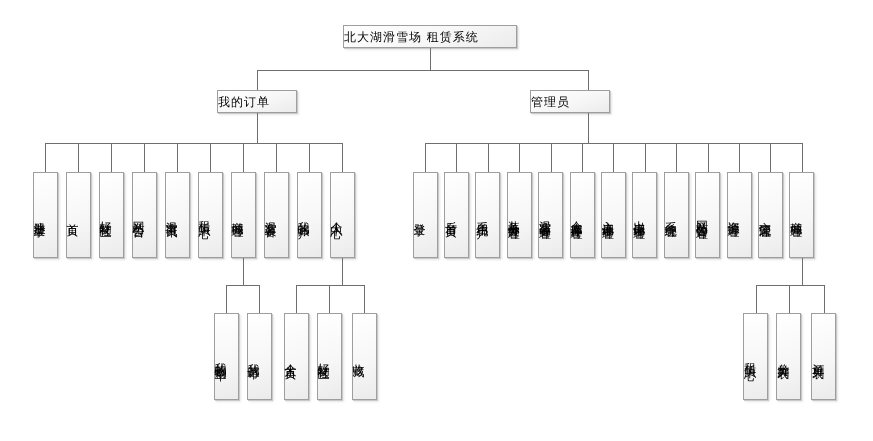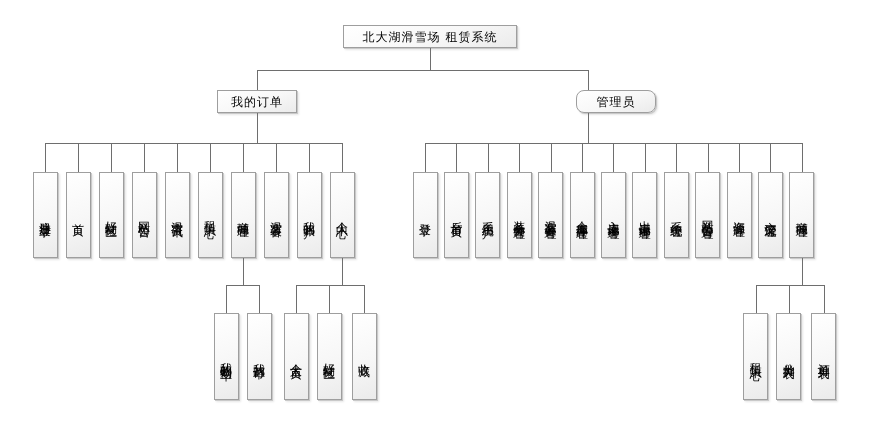--- a/index.html
+++ b/index.html
@@ -13,21 +13,20 @@
     width: 873px;
     height: 441px;
     background: var(--bg, #ffffff);
     overflow: hidden;
   }
   .node {
     position: absolute;
     box-sizing: border-box;
     display: flex;
     align-items: center;
-    justify-content: center;
     background: linear-gradient(160deg, #ffffff 0%, #f7f7f7 55%, #ebebeb 100%);
     border: 1px solid var(--box-border, #9e9e9e);
     box-shadow: 1px 1px 0 #c9c9c9, 2px 2px 2px rgba(0,0,0,0.10);
     color: var(--text, #000000);
   }
   .node span {
     display: block;
     font-size: 12px;
     letter-spacing: 1px;
     line-height: 1;
@@ -48,21 +47,21 @@
 </head>
 <body>
 
 <div id="canvas" style="--line: #6e6e6e; --box-border: #9e9e9e; --text: #000000; --bg: #ffffff;">
     <div class="node" style="left: 343px; top: 25px; width: 174px; height: 23px;">
       <span>北大湖滑雪场 租赁系统</span>
     </div>
     <div class="node" style="left: 217px; top: 90px; width: 80px; height: 23px;">
       <span>我的订单</span>
     </div>
-    <div class="node" style="left: 576px; top: 90px; width: 80px; height: 23px; border-radius: 8px;">
+    <div class="node" style="left: 530px; top: 90px; width: 80px; height: 23px;">
       <span>管理员</span>
     </div>
     <div class="vline" style="left: 430px; top: 48px; height: 22px;"></div>
     <div class="hline" style="left: 257px; top: 70px; width: 332px;"></div>
     <div class="vline" style="left: 257px; top: 70px; height: 20px;"></div>
     <div class="vline" style="left: 588px; top: 70px; height: 20px;"></div>
     <div class="node v" style="left: 32.5px; top: 172px; width: 25px; height: 86px;">
       <span>注册登录</span>
     </div>
     <div class="node v" style="left: 65.5px; top: 172px; width: 25px; height: 86px;">

